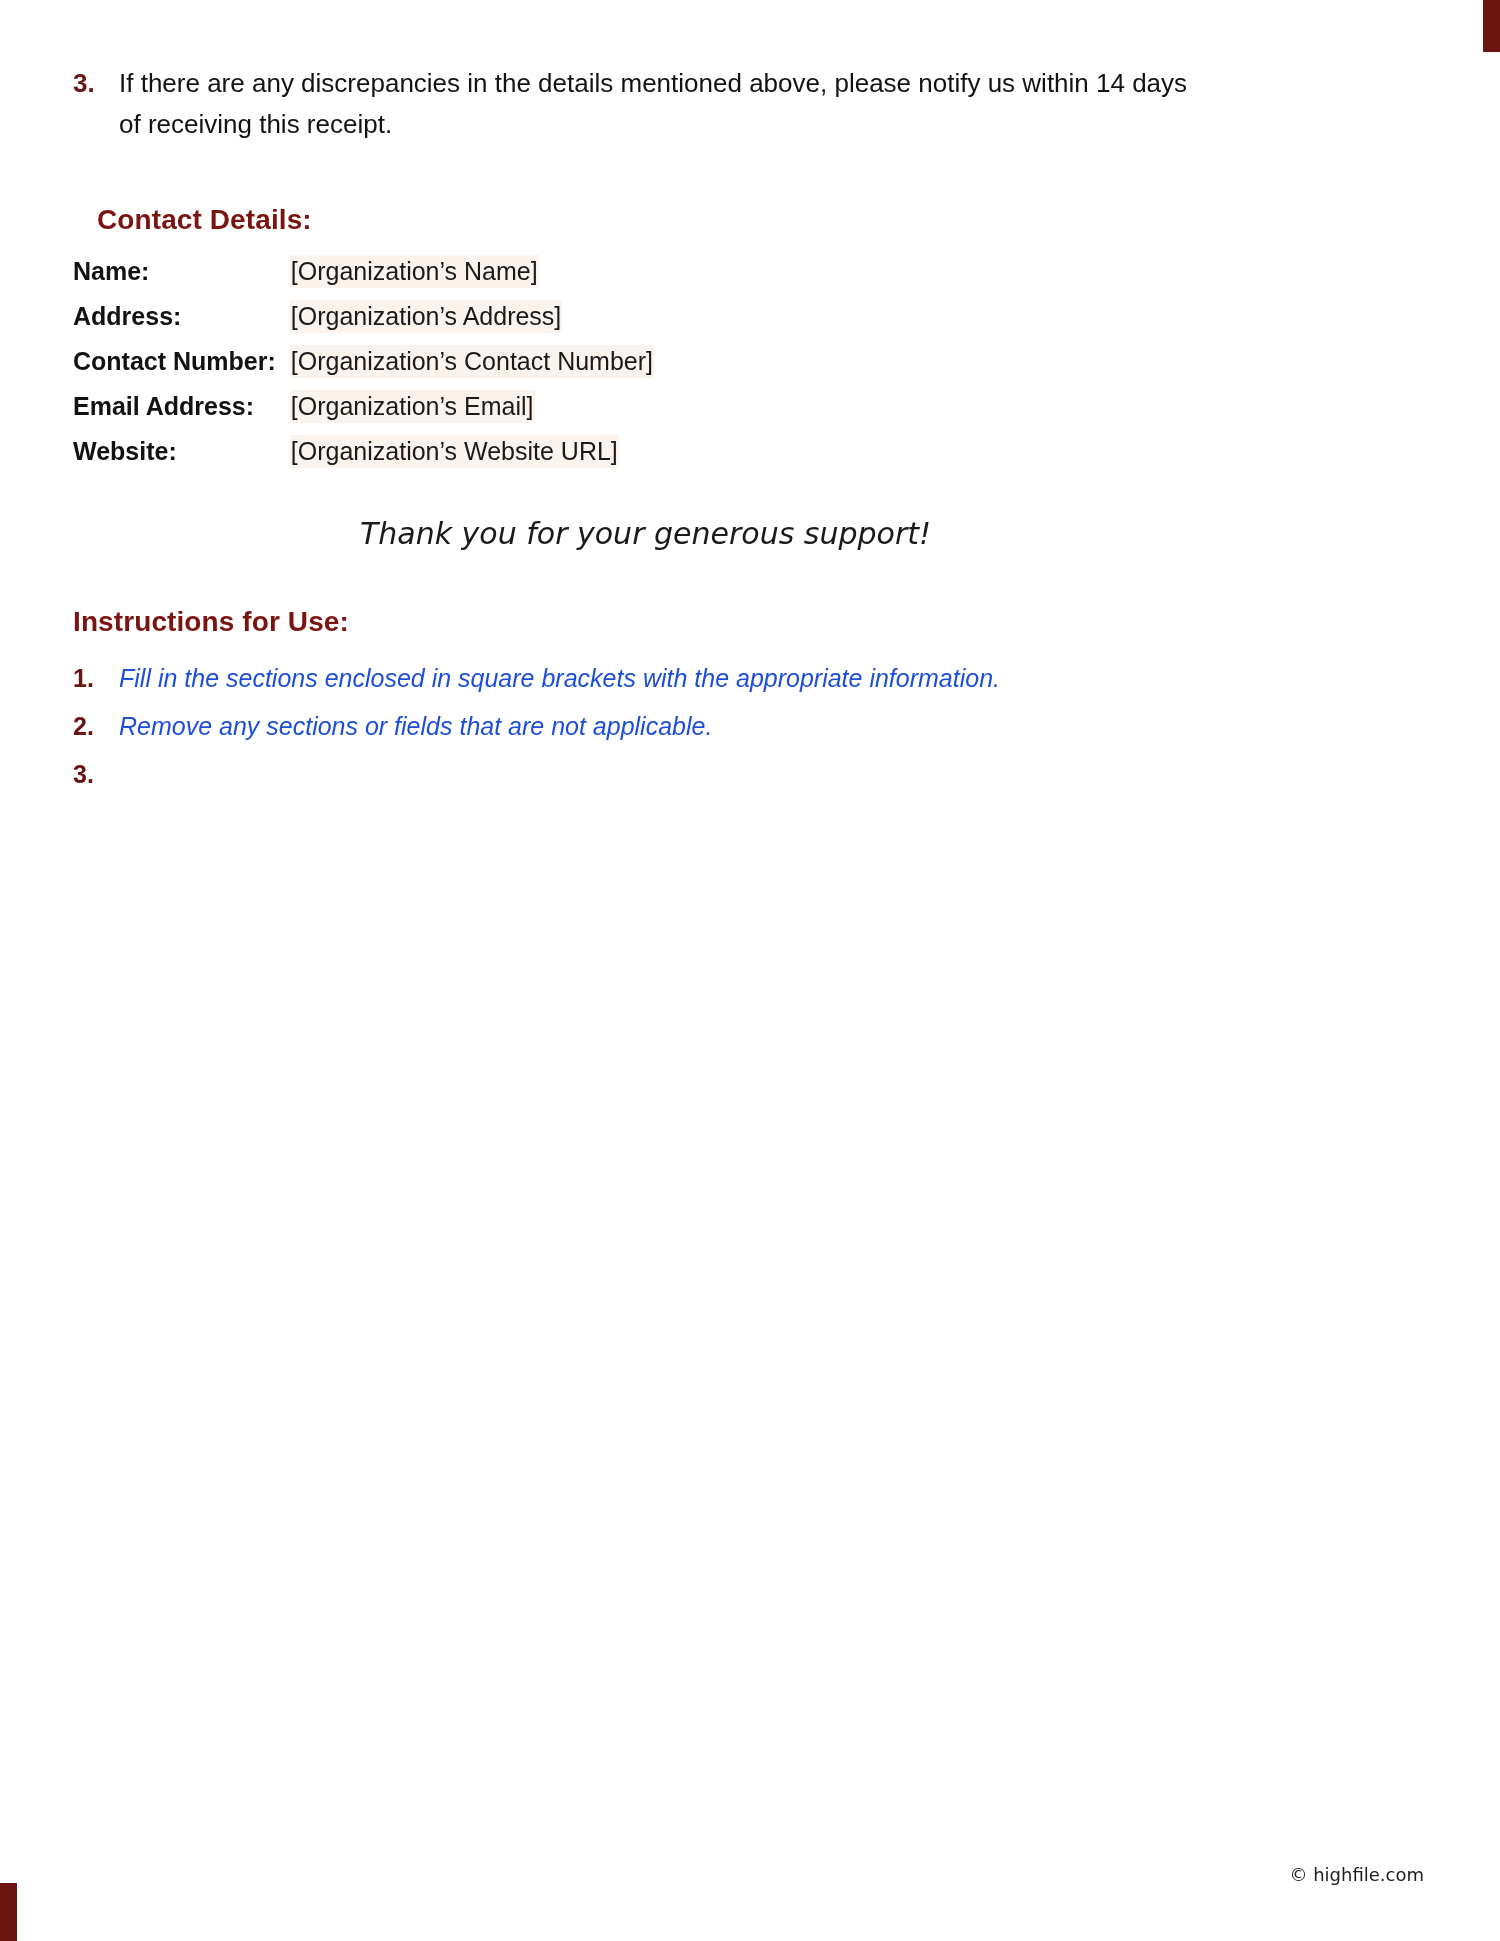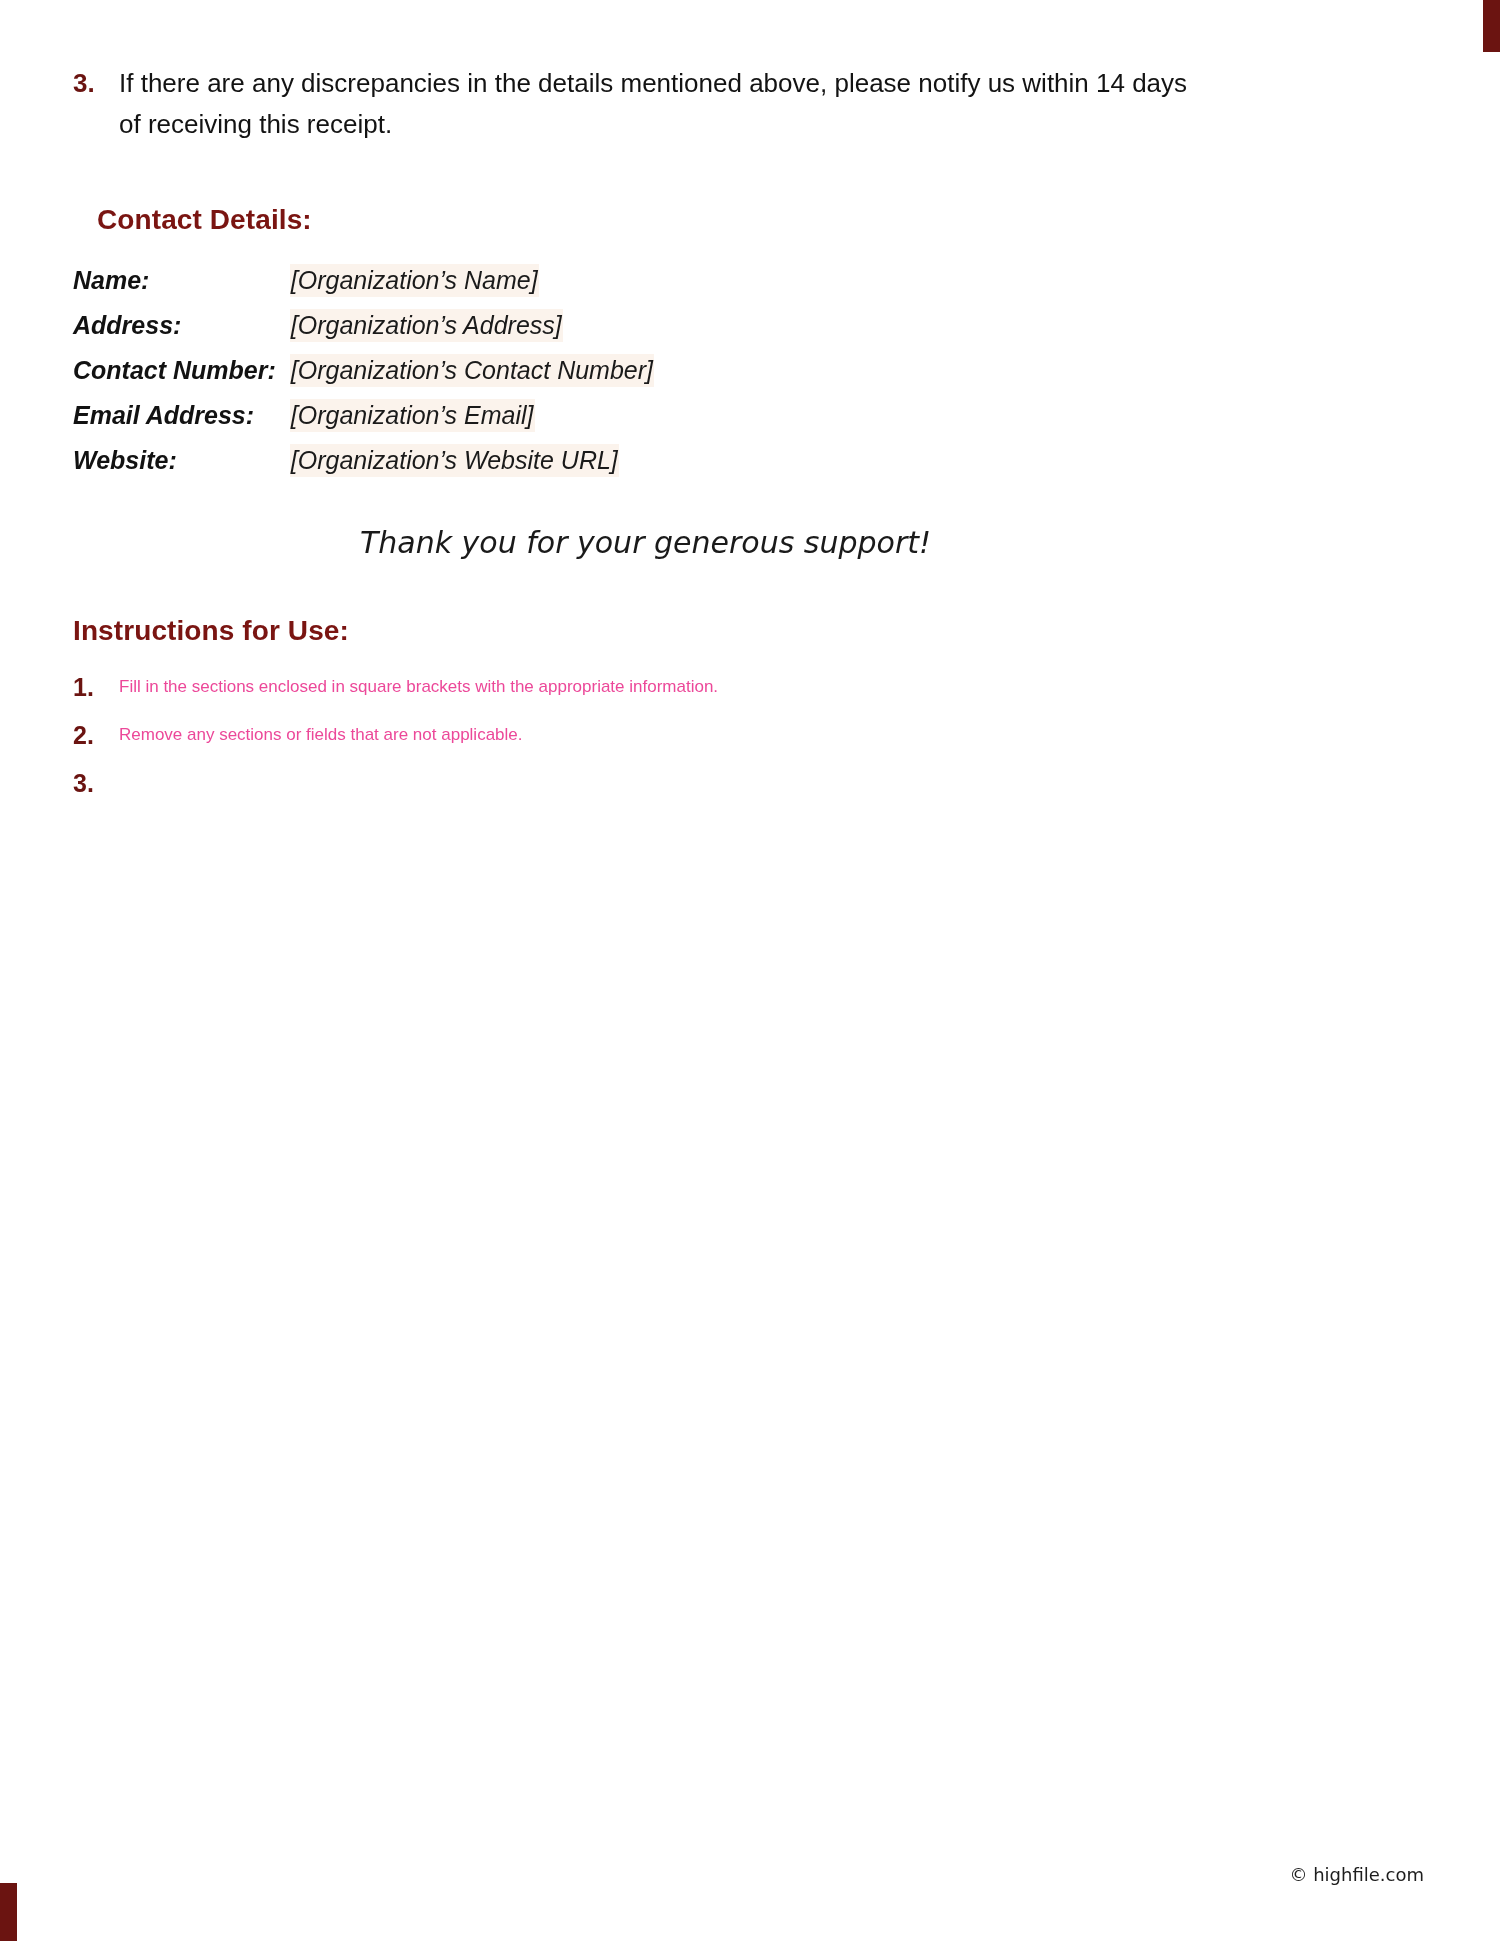--- a/index.html
+++ b/index.html
@@ -82,23 +82,22 @@
     font-weight: bold;
     font-size: 28px;
     line-height: 34px;
     letter-spacing: 0.1px;
   }
   .heading-contact { margin-top: 58px; margin-left: 24px; }
   .heading-instructions { margin-top: 55px; }
 
   
   .contact-table {
-    margin-top: 27px;
+    margin-top: 18px;
     border-collapse: collapse;
-    font-style: italic;
   }
   .contact-table tr { height: 45px; }
   .contact-table td {
     padding: 0;
     vertical-align: top;
     font-size: 25px;
     line-height: 32px;
   }
   .contact-table td.label {
     font-weight: bold;
@@ -141,23 +140,24 @@
   }
   .instr-list .marker {
     color: #6B1411;
     font-weight: bold;
     font-size: 25px;
     line-height: 34px;
     width: 46px;
     flex: 0 0 46px;
   }
   .instr-list .li-text {
-    font-size: 17px;
+    font-size: 25px;
     line-height: 34px;
-    color: #ec4899;
+    color: #1d4ed8;
+    font-style: italic;
   }
 
   
   .footer {
     position: absolute;
     right: 76px;
     bottom: 52px;
     font-size: 18px;
     line-height: 28px;
     color: #1d1d1d;

